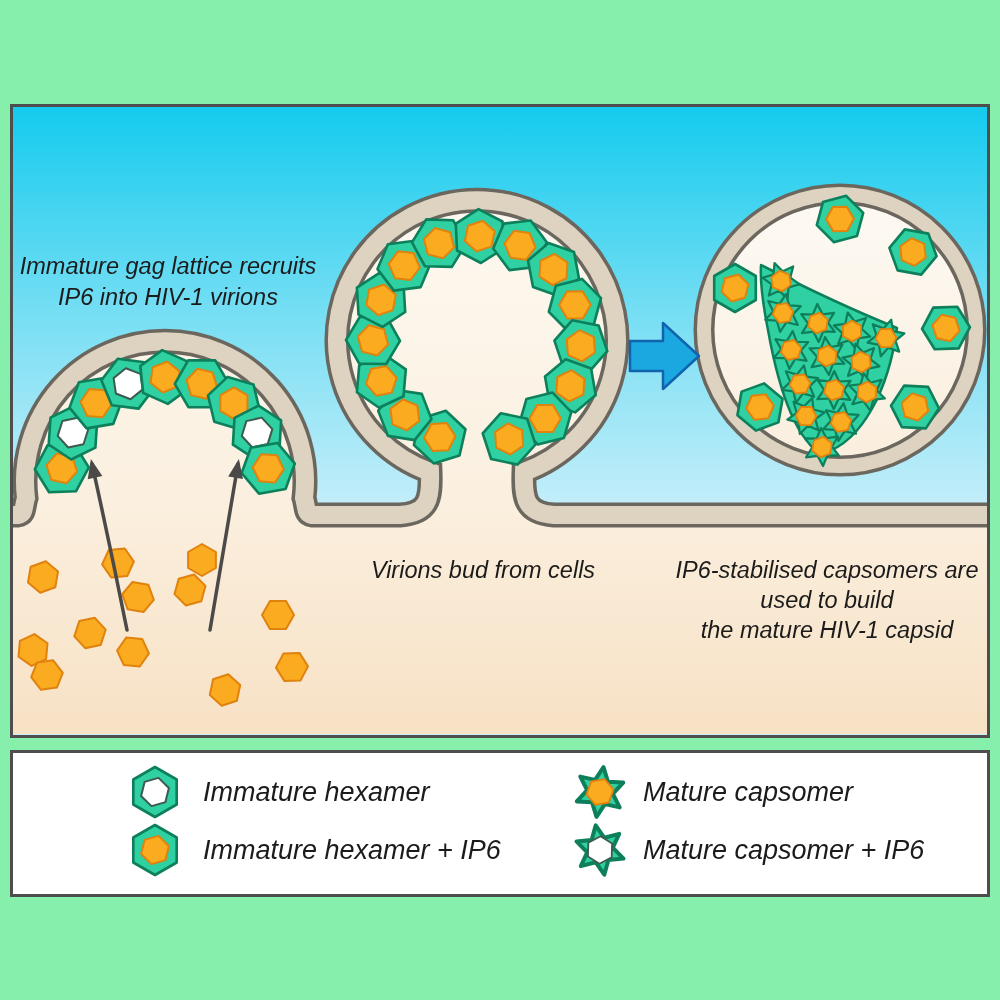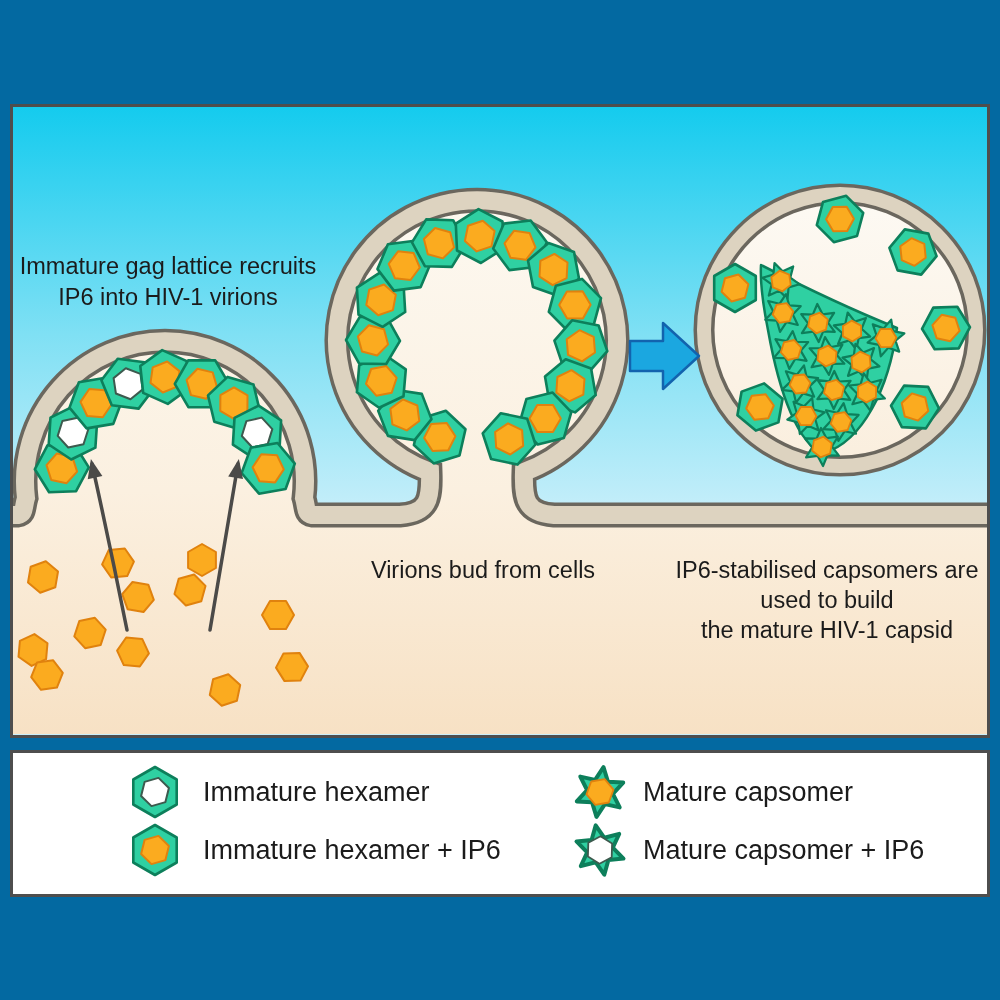--- a/index.html
+++ b/index.html
@@ -1,16 +1,16 @@
 <!DOCTYPE html>
 <html><head>
 <meta charset="utf-8">
 <style>
   html,body{margin:0;padding:0;background:#ffffff;}
-  .stage{position:relative;width:1000px;height:1000px;background:#0369a1;overflow:hidden;}
+  .stage{position:relative;width:1000px;height:1000px;background:#86efac;overflow:hidden;font-style:italic;}
   svg{position:absolute;left:0;top:0;}
   .cap{font-family:"Liberation Sans",sans-serif;font-size:23.5px;fill:#1b1b1b;}
   .leg{font-family:"Liberation Sans",sans-serif;font-size:27px;fill:#1b1b1b;}
 </style>
 </head>
 <body>
 
 <div class="stage">
 <svg width="1000" height="1000" viewBox="0 0 1000 1000">
   <defs>

